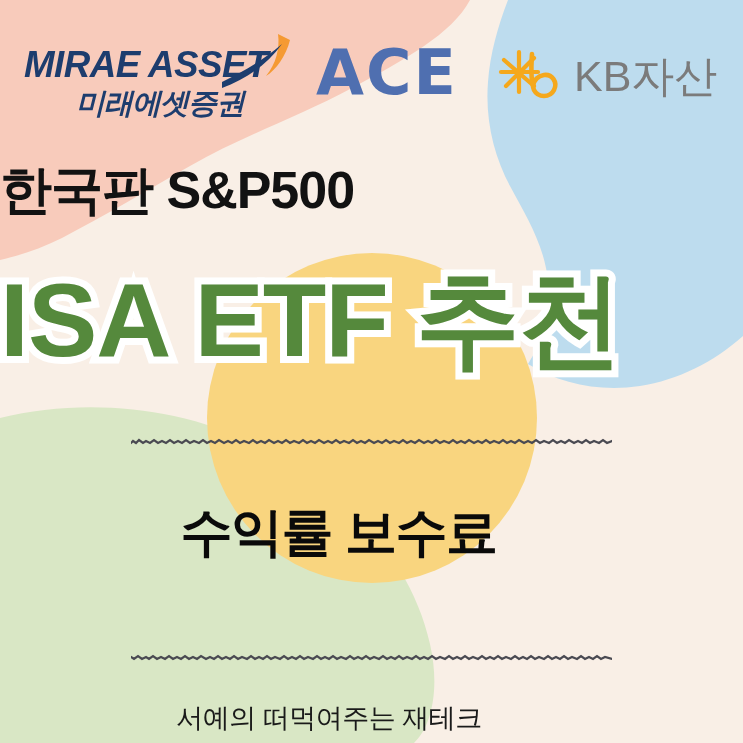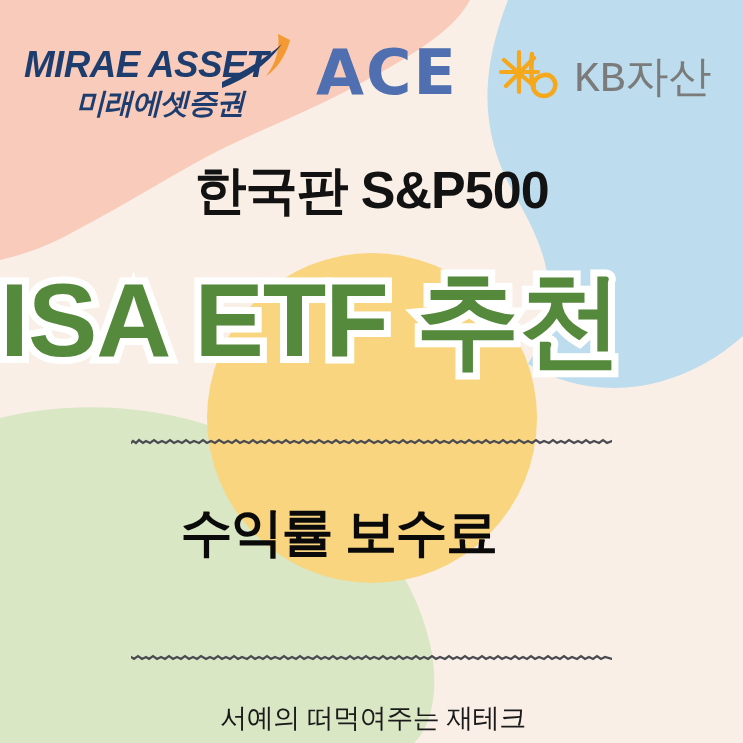--- a/index.html
+++ b/index.html
@@ -71,29 +71,28 @@
     position:absolute; left: 492px; top: 18px; width: 260px; height: 70px;
   }
   .kb-mark { position:absolute; left: 6px; top: 2px; width: 72px; height: 58px; }
   .kb-text {
     position:absolute; left: 82px; top: 4px;
     font-size: 43px;
     font-weight: 400;
     color: #7b7b7b;
     letter-spacing: 0px;
     white-space: nowrap;
-    font-family: Liberation Mono, monospace;
+    font-family: Liberation Sans, sans-serif;
     text-align: center;
   }
 
   
   .subhead {
     position: absolute;
     left: 0; top: 156px; width: 743px;
-    text-align: center;
     font-size: 52px;
     font-weight: 700;
     letter-spacing: -1px;
     color: #121212;
     z-index: 7;
     white-space: nowrap;
   }
 
   .maintitle {
     position: absolute;
@@ -143,21 +142,20 @@
   .footer {
     position: absolute;
     left: 0; top: 700px; width: 658px;
     text-align: center;
     font-size: 27px;
     font-weight: 400;
     color: #1a1a1a;
     letter-spacing: -0.5px;
     z-index: 7;
     white-space: nowrap;
-    padding-left: 44px;
   }
 </style>
 </head>
 <body>
 
 <div id="canvas">
 
   <div class="bg-layer">
     <svg class="bg-svg" viewBox="0 0 743 743" xmlns="http://www.w3.org/2000/svg" aria-hidden="true">
 

